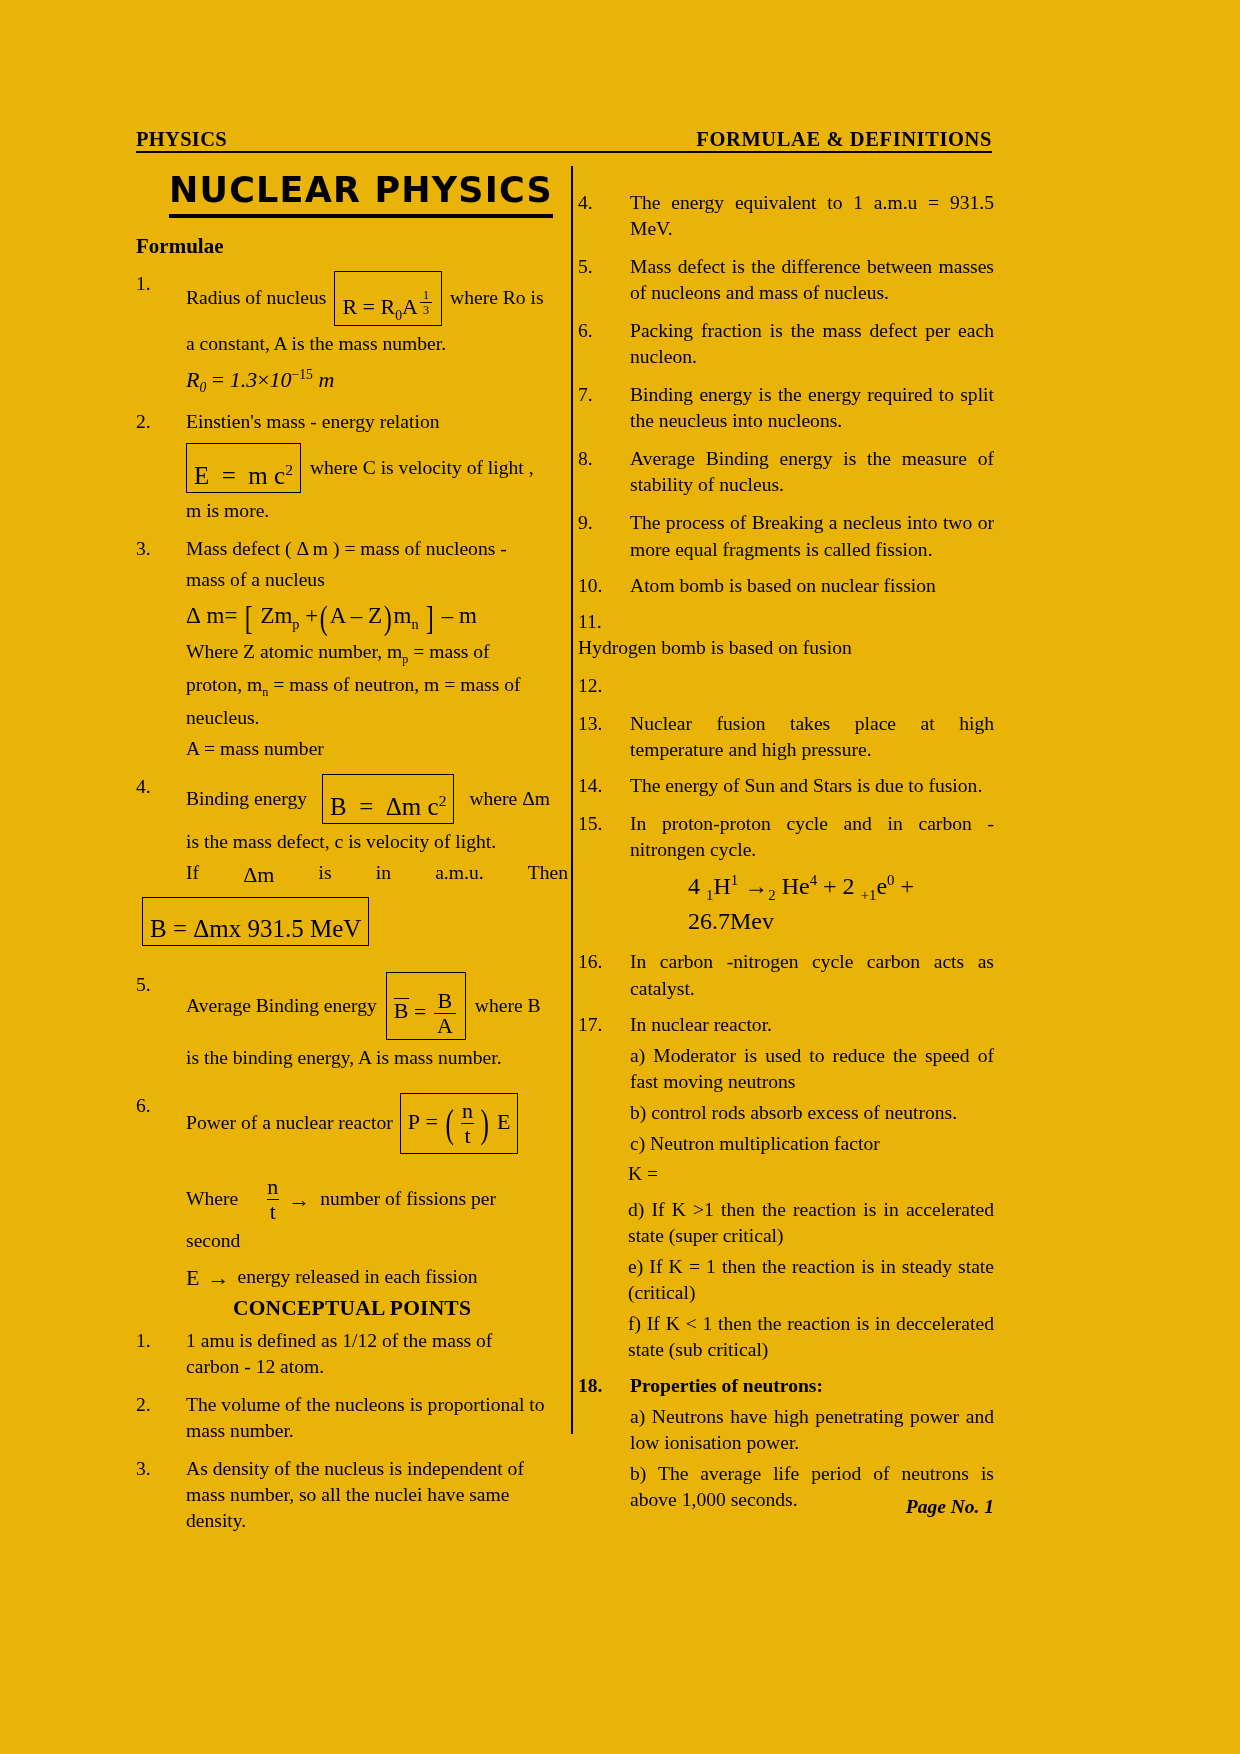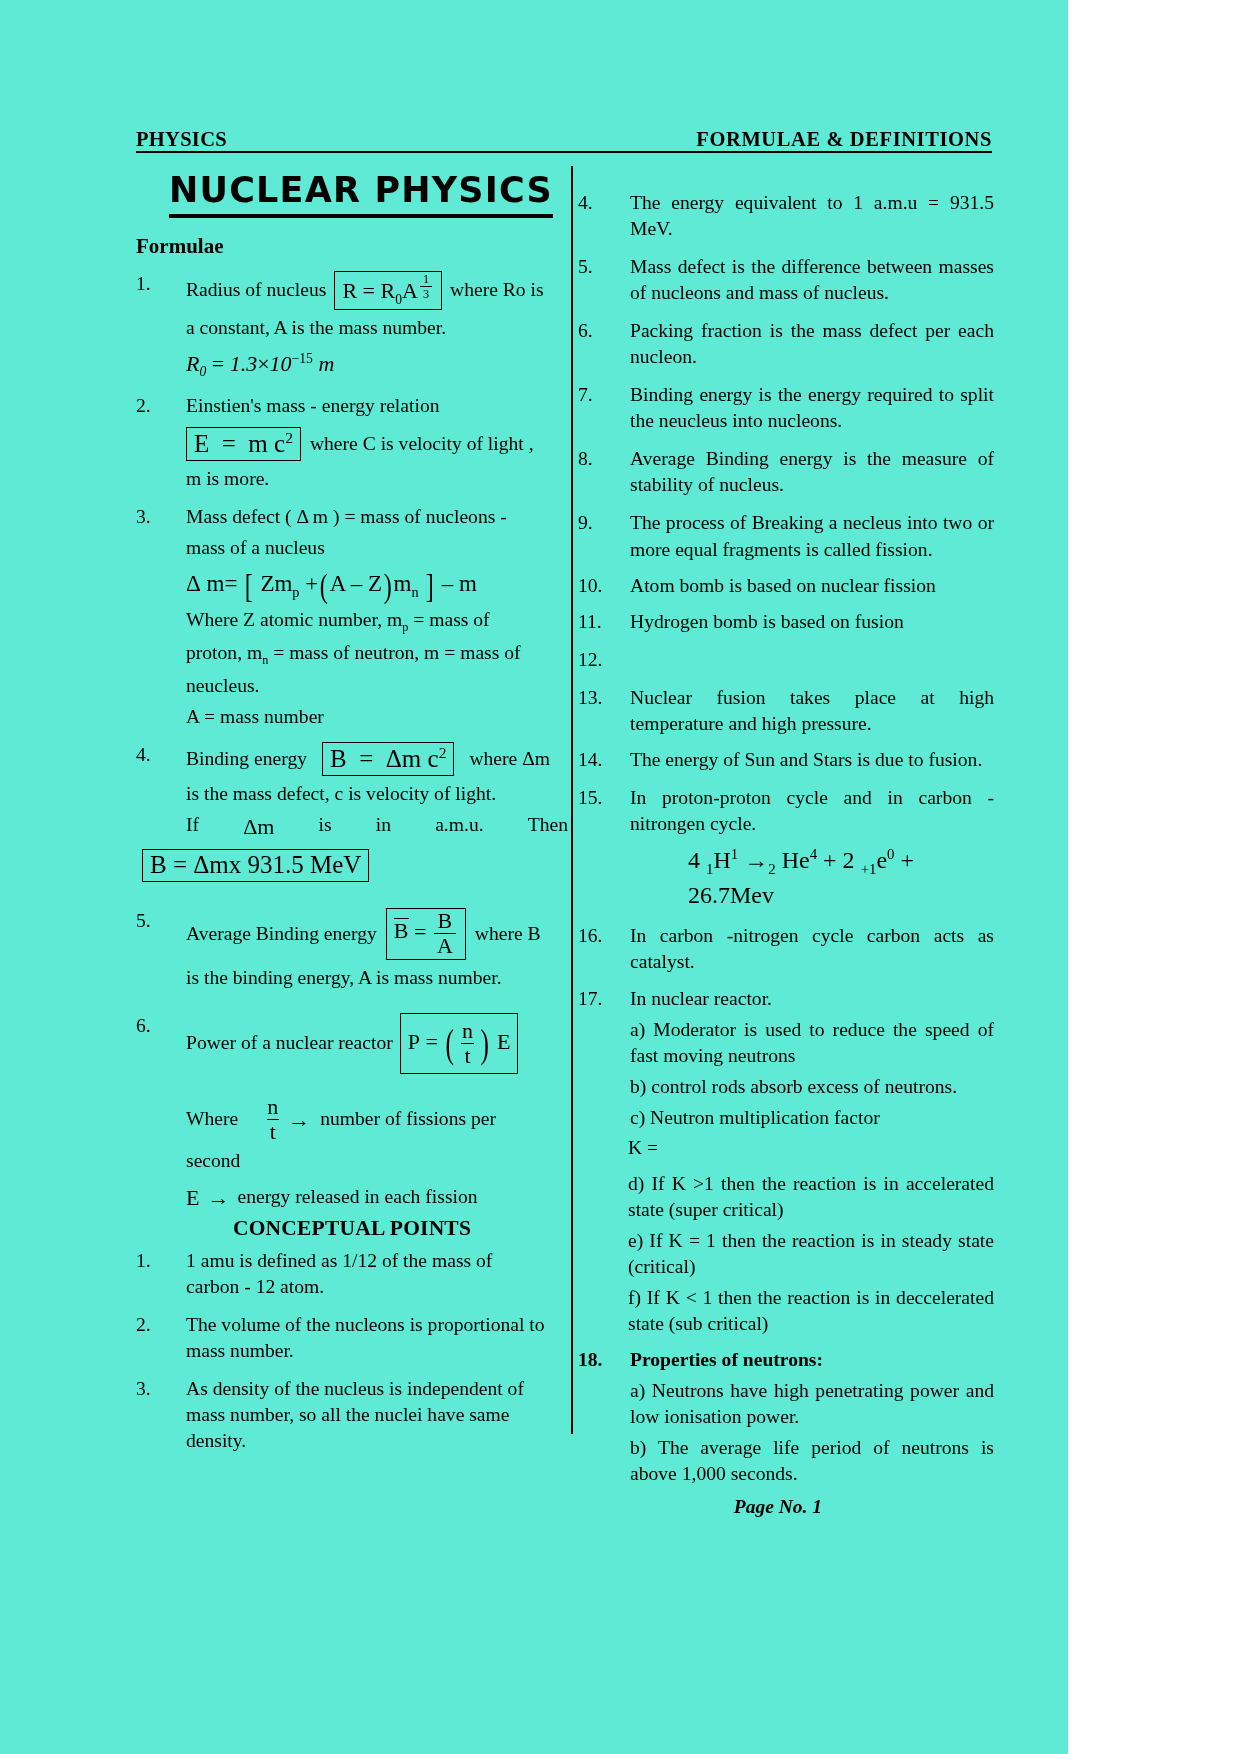--- a/index.html
+++ b/index.html
@@ -2,23 +2,23 @@
 <html><head>
 <meta charset="utf-8">
 <style>
   html, body {
     margin: 0;
     padding: 0;
     background: #ffffff;
   }
   .page {
     position: relative;
-    width: 1068px;
+    width: 1240px;
     height: 1754px;
-    background: #5eead4;
+    background: #eab308;
     font-family: "Liberation Serif", "DejaVu Serif", serif;
     color: #000000;
     overflow: hidden;
   }
 
   
   .header {
     position: absolute;
     left: 136px;
     top: 128px;
@@ -98,21 +98,21 @@
   .body { flex: 1 1 auto; }
   .just  { text-align: justify; text-align-last: left; }
   .sub   { margin-top: 5px; font-size: 19.6px; line-height: 1.33; }
   .indent { margin-left: 50px; }
   .bold { font-weight: bold; }
 
   
   .boxed {
     display: inline-block;
     border: 1.6px solid #000;
-    padding: 1px 7px 2px 7px;
+    padding: 17px 7px 2px 7px;
     vertical-align: middle;
     line-height: 1.1;
   }
   .mathline {
     display: flex;
     align-items: center;
     flex-wrap: wrap;
     gap: 8px;
     margin-top: 8px;
     font-size: 19.6px;
@@ -372,21 +372,21 @@
     <div class="item">
       <div class="num wide">9.</div>
       <div class="body just">The process of Breaking a necleus into two or more equal fragments is called fission.</div>
     </div>
 
     <div class="item tight" style="margin-top:10px;">
       <div class="num wide">10.</div>
       <div class="body">Atom bomb is based on nuclear fission</div>
     </div>
 
-    <div class="item tight" style="margin-top:10px;">
+    <div class="item tight" style="margin-top:10px;flex-direction:column;">
       <div class="num wide">11.</div>
       <div class="body">Hydrogen bomb is based on fusion</div>
     </div>
 
     <div class="item">
       <div class="num wide">12.</div>
     </div>
 
     <div class="item">
       <div class="num wide">13.</div>

